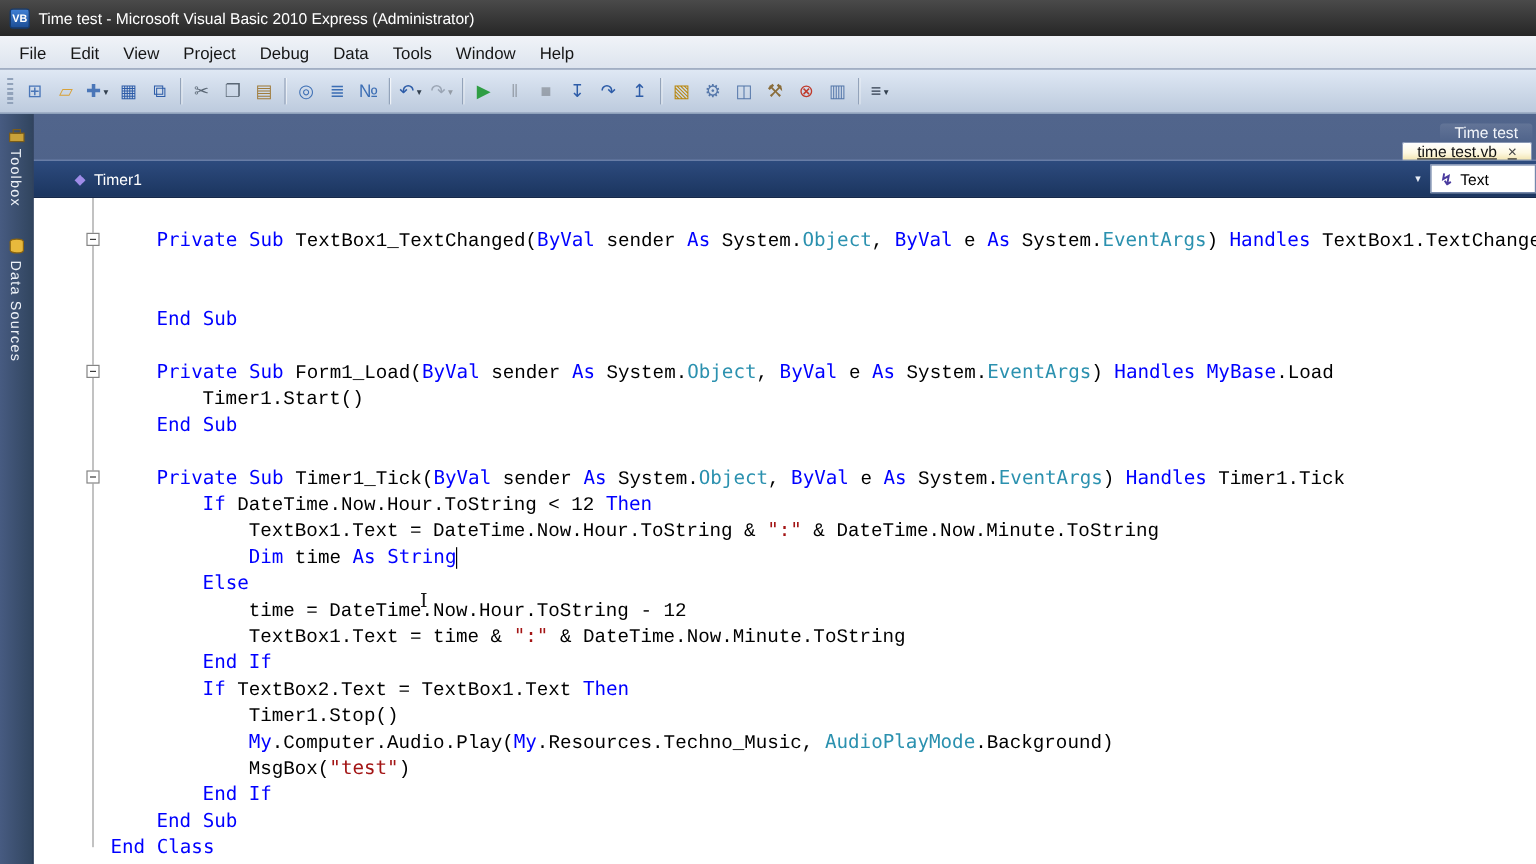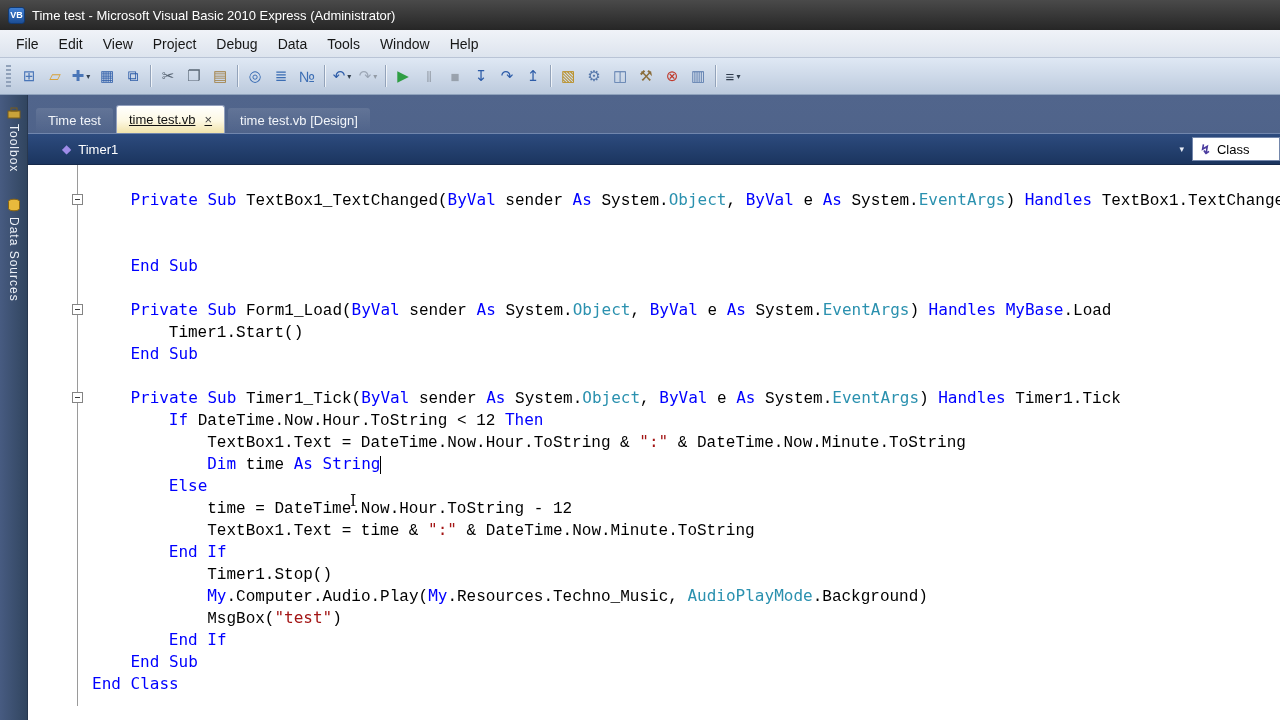--- a/index.html
+++ b/index.html
@@ -40,21 +40,21 @@
   .sidebar { position:absolute; left:0; top:95px; width:28px; bottom:0; z-index:5;
     background:linear-gradient(90deg,#475b81,#31455f); border-right:1px solid #27374f;
     display:flex; flex-direction:column; align-items:center; padding-top:10px; }
   .side-tab { display:flex; flex-direction:column; align-items:center; color:#eef2f8;
     font-size:12px; margin-bottom:26px; cursor:default; }
   .side-tab svg { margin-bottom:5px; }
   .side-label { writing-mode:vertical-rl; letter-spacing:1px; }
 
   
   .tabstrip { position:absolute; left:28px; right:0; top:8px; height:30px;
-    display:flex; align-items:flex-end; padding-left:8px; }
+    display:flex; align-items:flex-end; padding-left:8px;flex-direction:column; }
   .tab { display:flex; align-items:center; padding:0 12px; font-size:13px; height:25px;
     margin-right:3px; border-radius:3px 3px 0 0; color:#f2f5fa; cursor:default;
     background:linear-gradient(rgba(255,255,255,.10), rgba(255,255,255,0)); }
   .tab.active { background:linear-gradient(#ffffff 0%, #fdf8e3 55%, #f1e3ab 100%);
     color:#111; height:28px; border:1px solid #93a0bd; border-bottom:none;text-decoration:underline; }
   .tab-close { margin-left:9px; font-size:13px; line-height:1; color:#444; cursor:default; }
 
   
   .navbar { position:absolute; left:28px; right:0; top:38px; height:32px;
     background:linear-gradient(#2d4b7e,#1b355f); border-top:1px solid #7186ad;
@@ -213,21 +213,21 @@
     </div>
 
   <div class="navbar">
     <div class="obj-combo">
       <span class="obj-icon">◆</span>
       <span>Timer1</span>
       <span class="combo-arrow">▾</span>
     </div>
     <div class="event-combo">
       <span class="event-icon">↯</span>
-      <span>Class</span>
+      <span>Text</span>
     </div>
   </div>
 
   <div class="editor">
     <div class="fold-guide"></div>
     <div class="code" id="code">
         <div class="code-line"><span class="fold-box"></span><span class="tok-p">    </span><span class="tok-k">Private</span><span class="tok-p"> </span><span class="tok-k">Sub</span><span class="tok-p"> TextBox1_TextChanged(</span><span class="tok-k">ByVal</span><span class="tok-p"> sender </span><span class="tok-k">As</span><span class="tok-p"> System.</span><span class="tok-t">Object</span><span class="tok-p">, </span><span class="tok-k">ByVal</span><span class="tok-p"> e </span><span class="tok-k">As</span><span class="tok-p"> System.</span><span class="tok-t">EventArgs</span><span class="tok-p">) </span><span class="tok-k">Handles</span><span class="tok-p"> TextBox1.TextChanged</span></div>
         <div class="code-line"></div>
         <div class="code-line"></div>
         <div class="code-line"><span class="tok-p">    </span><span class="tok-k">End Sub</span></div>
@@ -237,20 +237,21 @@
         <div class="code-line"><span class="tok-p">    </span><span class="tok-k">End Sub</span></div>
         <div class="code-line"></div>
         <div class="code-line"><span class="fold-box"></span><span class="tok-p">    </span><span class="tok-k">Private</span><span class="tok-p"> </span><span class="tok-k">Sub</span><span class="tok-p"> Timer1_Tick(</span><span class="tok-k">ByVal</span><span class="tok-p"> sender </span><span class="tok-k">As</span><span class="tok-p"> System.</span><span class="tok-t">Object</span><span class="tok-p">, </span><span class="tok-k">ByVal</span><span class="tok-p"> e </span><span class="tok-k">As</span><span class="tok-p"> System.</span><span class="tok-t">EventArgs</span><span class="tok-p">) </span><span class="tok-k">Handles</span><span class="tok-p"> Timer1.Tick</span></div>
         <div class="code-line"><span class="tok-p">        </span><span class="tok-k">If</span><span class="tok-p"> DateTime.Now.Hour.ToString &lt; 12 </span><span class="tok-k">Then</span></div>
         <div class="code-line"><span class="tok-p">            TextBox1.Text = DateTime.Now.Hour.ToString &amp; </span><span class="tok-s">":"</span><span class="tok-p"> &amp; DateTime.Now.Minute.ToString</span></div>
         <div class="code-line"><span class="tok-p">            </span><span class="tok-k">Dim</span><span class="tok-p"> time </span><span class="tok-k">As</span><span class="tok-p"> </span><span class="tok-k">String</span><span class="caret"></span></div>
         <div class="code-line"><span class="tok-p">        </span><span class="tok-k">Else</span></div>
         <div class="code-line"><span class="tok-p">            time = DateTime.Now.Hour.ToString - 12</span></div>
         <div class="code-line"><span class="tok-p">            TextBox1.Text = time &amp; </span><span class="tok-s">":"</span><span class="tok-p"> &amp; DateTime.Now.Minute.ToString</span></div>
         <div class="code-line"><span class="tok-p">        </span><span class="tok-k">End If</span></div>
+        <div class="code-line"><span class="tok-p">        </span><span class="tok-k">If</span><span class="tok-p"> TextBox2.Text = TextBox1.Text </span><span class="tok-k">Then</span></div>
         <div class="code-line"><span class="tok-p">            Timer1.Stop()</span></div>
         <div class="code-line"><span class="tok-p">            </span><span class="tok-k">My</span><span class="tok-p">.Computer.Audio.Play(</span><span class="tok-k">My</span><span class="tok-p">.Resources.Techno_Music, </span><span class="tok-t">AudioPlayMode</span><span class="tok-p">.Background)</span></div>
         <div class="code-line"><span class="tok-p">            MsgBox(</span><span class="tok-s">"test"</span><span class="tok-p">)</span></div>
         <div class="code-line"><span class="tok-p">        </span><span class="tok-k">End If</span></div>
         <div class="code-line"><span class="tok-p">    </span><span class="tok-k">End Sub</span></div>
         <div class="code-line"><span class="tok-k">End Class</span></div>
       </div>
     <div class="mouse-ibeam">I</div>
   </div>
 </div>

